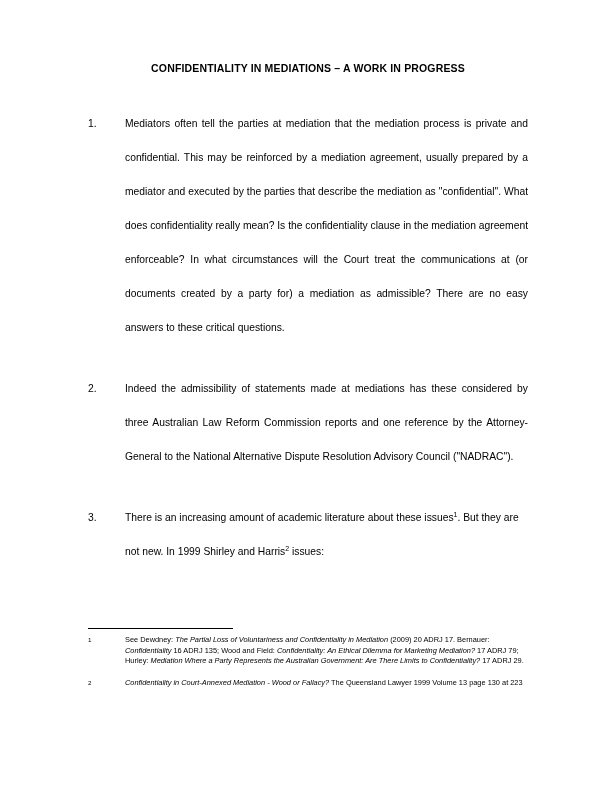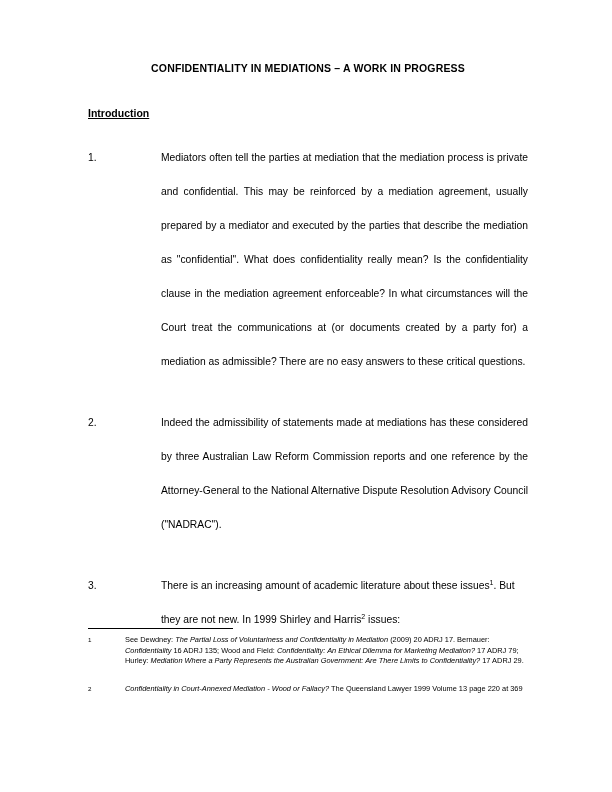--- a/index.html
+++ b/index.html
@@ -63,21 +63,20 @@
   .para .num {
     position: absolute;
     left: 0;
     top: 0;
     font-size: 10.3px;
     line-height: 34px;
     text-align: left;
   }
   .para .body {
     display: block;
-    margin-left: 36px;
   }
   .para sup {
     font-size: 7px;
     line-height: 0;
     vertical-align: super;
   }
   
   .para-3 {
     text-align: left;
   }
@@ -93,21 +92,21 @@
     width: 145px;
     height: 0;
     border-top: 1px solid #000000;
     margin: 0 0 6px 0;
   }
   .footnote {
     position: relative;
     padding-left: 37px;
     font-size: 7.4px;
     line-height: 10.6px;
-    margin-bottom: 17px;
+    margin-bottom: 11px;
     text-align: left;
   }
   .footnote:last-child {
     margin-bottom: 0;
   }
   .footnote .fn-num {
     position: absolute;
     left: 0;
     top: 0;
     font-size: 6.2px;
@@ -122,21 +121,20 @@
 </style>
 </head>
 <body>
 
 <div class="page">
 
   <div class="content">
 
     <h1 class="doc-title">CONFIDENTIALITY IN MEDIATIONS – A WORK IN PROGRESS</h1>
 
-    <h2 class="section-heading">Introduction</h2>
 
     <div class="para">
       <span class="num">1.</span>
       <span class="body">Mediators often tell the parties at mediation that the mediation process is private and confidential. This may be reinforced by a mediation agreement, usually prepared by a mediator and executed by the parties that describe the mediation as "confidential". What does confidentiality really mean? Is the confidentiality clause in the mediation agreement enforceable? In what circumstances will the Court treat the communications at (or documents created by a party for) a mediation as admissible? There are no easy answers to these critical questions.</span>
     </div>
 
     <div class="para">
       <span class="num">2.</span>
       <span class="body">Indeed the admissibility of statements made at mediations has these considered by three Australian Law Reform Commission reports and one reference by the Attorney-General to the National Alternative Dispute Resolution Advisory Council ("NADRAC").</span>
     </div>
@@ -151,17 +149,17 @@
   <div class="footnotes">
     <div class="footnote-rule"></div>
 
     <div class="footnote">
       <span class="fn-num">1</span>
       <span class="fn-body"><span>See Dewdney: </span><i>The Partial Loss of Voluntariness and Confidentiality in Mediation</i><span> (2009) 20 ADRJ 17. Bernauer: </span><i>Confidentiality</i><span> 16 ADRJ 135; Wood and Field: </span><i>Confidentiality: An Ethical Dilemma for Marketing Mediation?</i><span> 17 ADRJ 79; Hurley: </span><i>Mediation Where a Party Represents the Australian Government: Are There Limits to Confidentiality?</i><span> 17 ADRJ 29.</span></span>
     </div>
 
     <div class="footnote">
       <span class="fn-num">2</span>
-      <span class="fn-body"><i>Confidentiality in Court-Annexed Mediation - Wood or Fallacy?</i><span> The Queensland Lawyer 1999 Volume 13 page 220 at 369</span></span>
+      <span class="fn-body"><i>Confidentiality in Court-Annexed Mediation - Wood or Fallacy?</i><span> The Queensland Lawyer 1999 Volume 13 page 130 at 223</span></span>
     </div>
   </div>
 
 </div>
 
 </body></html>

